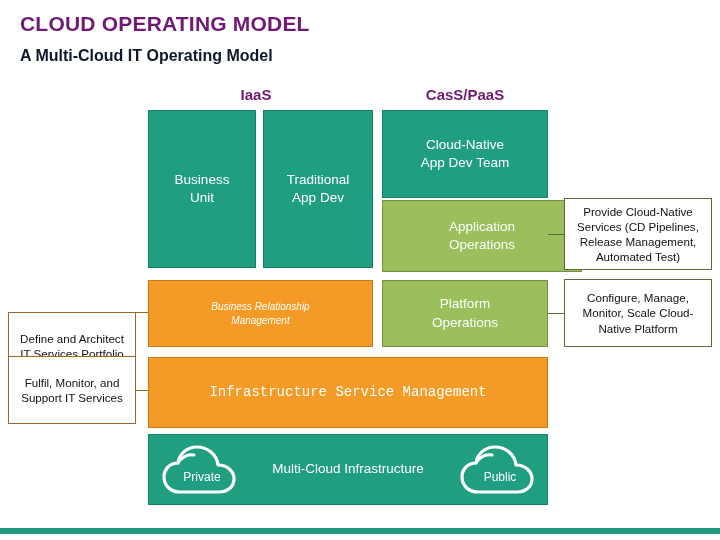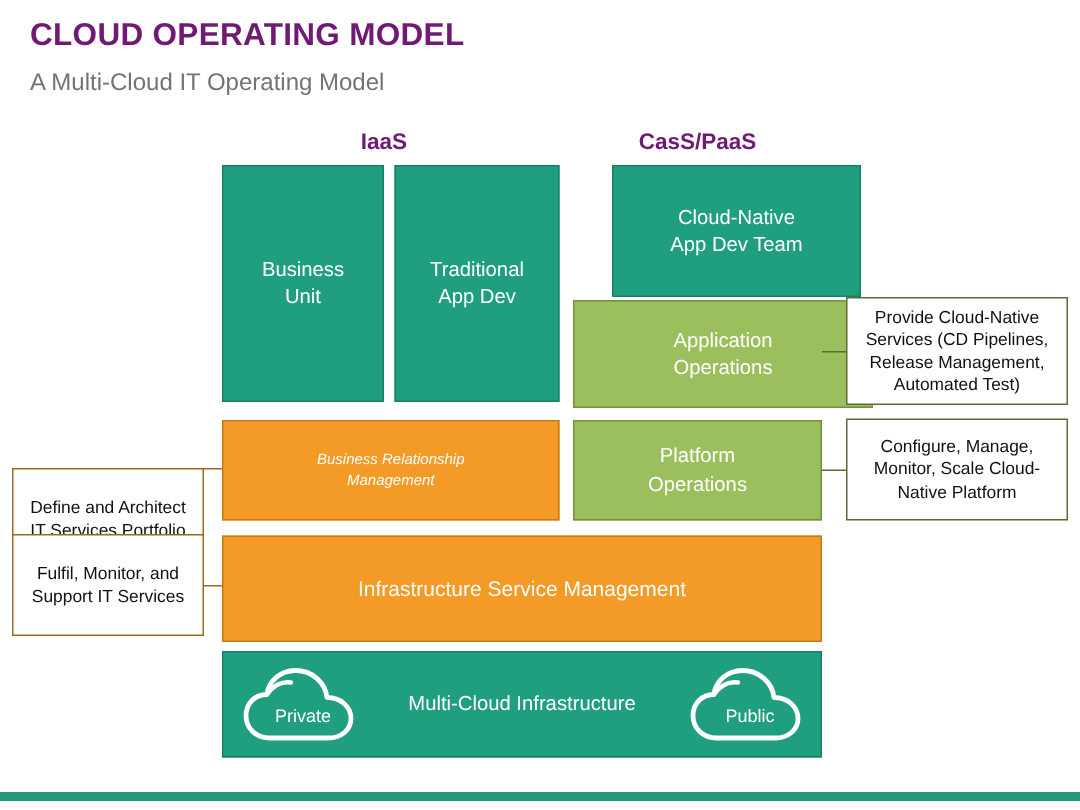--- a/index.html
+++ b/index.html
@@ -32,22 +32,22 @@
     font-weight: bold;
     letter-spacing: 0.2px;
     color: #701a75;
     white-space: nowrap;
   }
   .subtitle {
     position: absolute;
     left: 20px;
     top: 47px;
     font-size: 16px;
-    font-weight: normal;
-    color: #737373;
+    font-weight: bold;
+    color: #0f172a;
     white-space: nowrap;
     text-align: center;
   }
 
   
   .col-header {
     position: absolute;
     font-size: 15px;
     font-weight: bold;
     color: #701a75;
@@ -79,29 +79,29 @@
     border: 1px solid #768f3f;
   }
   .box.orange {
     background: #F49A26;
     border: 1px solid #c87d14;
   }
 
   
   #box-business-unit      { left: 148px; top: 110px; width: 108px; height: 158px; }
   #box-traditional-appdev { left: 263px; top: 110px; width: 110px; height: 158px; }
-  #box-cloudnative-team   { left: 382px; top: 110px; width: 166px; height: 88px; margin-left: 26px;  }
+  #box-cloudnative-team   { left: 382px; top: 110px; width: 166px; height: 88px;  }
   #box-application-ops    { left: 382px; top: 200px; width: 200px; height: 72px;  }
   #box-business-rel-mgmt  { left: 148px; top: 280px; width: 225px; height: 67px;  }
   #box-platform-ops       { left: 382px; top: 280px; width: 166px; height: 67px;  }
   #box-infra-svc-mgmt     { left: 148px; top: 357px; width: 400px; height: 71px;  }
   #box-multicloud-infra   { left: 148px; top: 434px; width: 400px; height: 71px;  }
 
   #box-business-rel-mgmt  { font-size: 10px; font-style: italic; }
-  #box-infra-svc-mgmt     { font-size: 14px; }
+  #box-infra-svc-mgmt     { font-size: 14px; font-family: Liberation Mono, monospace; }
 
   
   .callout {
     position: absolute;
     box-sizing: border-box;
     background: #ffffff;
     display: flex;
     align-items: center;
     justify-content: center;
     text-align: center;

